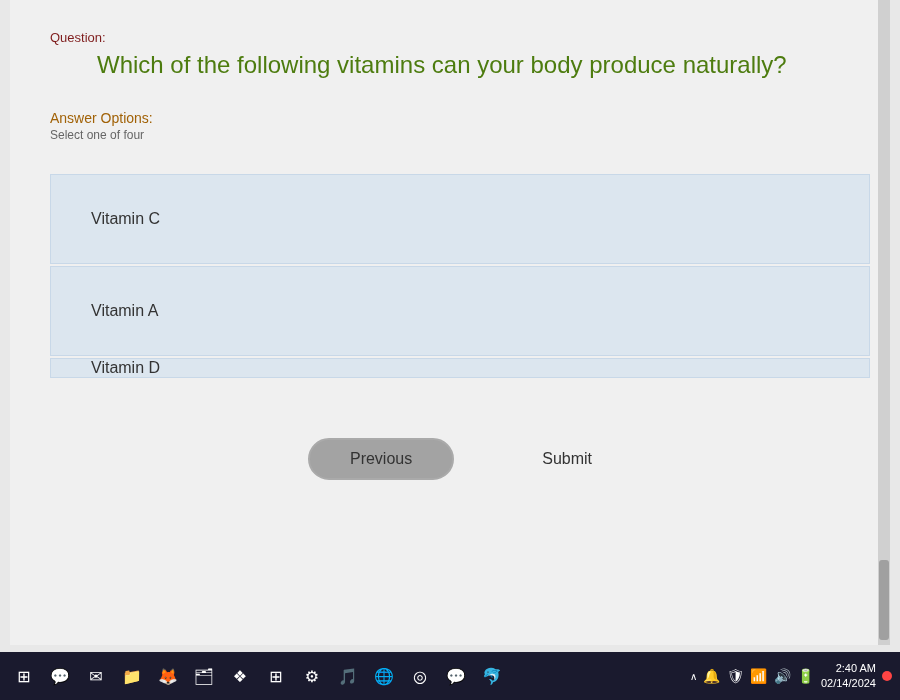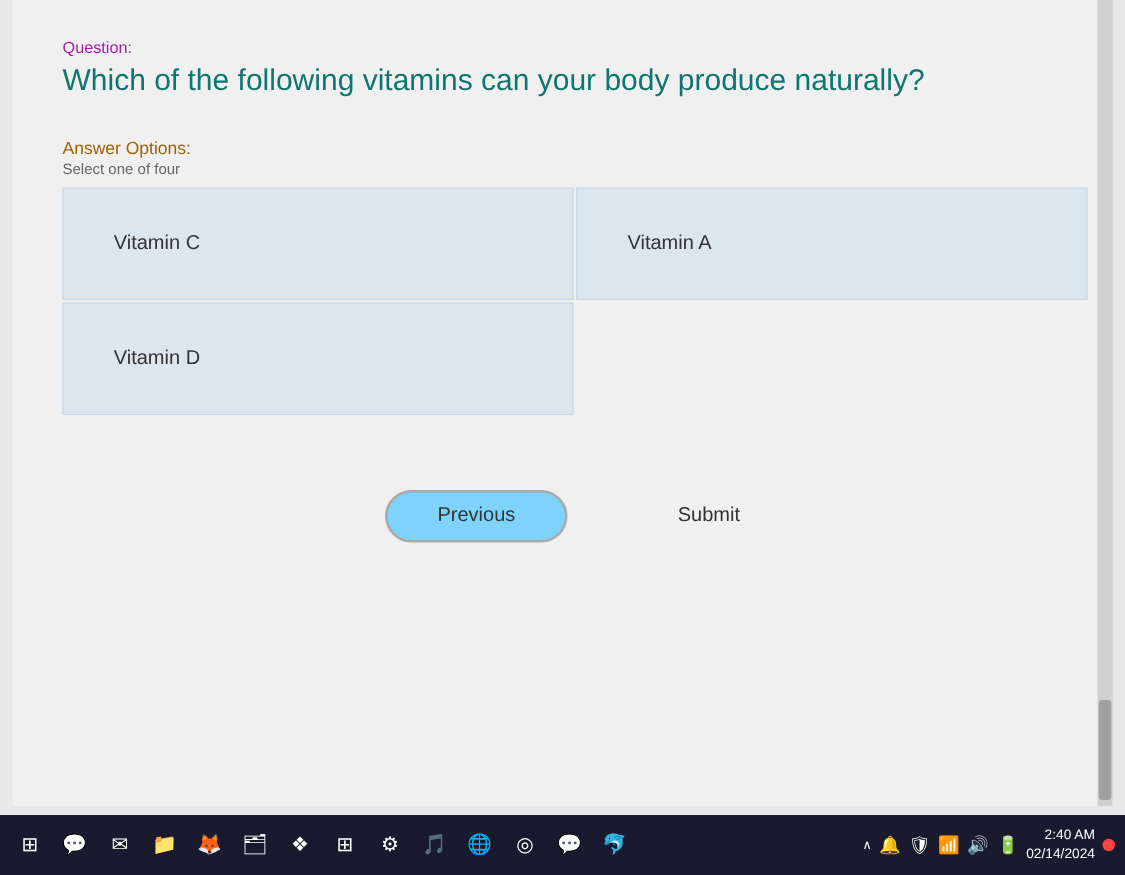--- a/index.html
+++ b/index.html
@@ -16,47 +16,48 @@
       background: #f0f0f0;
       width: 880px;
       height: 645px;
       margin: 0 auto;
       padding: 30px 40px 20px 40px;
       position: relative;
     }
 
     .question-label {
       font-size: 13px;
-      color: #a21caf;
+      color: #7f1d1d;
       margin-bottom: 4px;
     }
 
     .question-text {
       font-size: 24px;
       font-weight: 400;
-      color: #0f766e;
+      color: #4d7c0f;
       margin-bottom: 30px;
       line-height: 1.3;
+      margin-left: 47px;
     }
 
     .answer-options-label {
       font-size: 14px;
       color: #a16207;
       margin-bottom: 2px;
     }
 
     .select-hint {
       font-size: 12px;
       color: #666;
-      margin-bottom: 8px;
+      margin-bottom: 32px;
     }
 
     .options-grid {
       display: grid;
-      grid-template-columns: 1fr 1fr;
+      grid-template-columns: 1fr;
       grid-template-rows: 90px 90px;
       gap: 2px;
       width: 820px;
       margin-bottom: 40px;
     }
 
     .option-cell {
       background: #dce6ef;
       display: flex;
       align-items: center;
@@ -74,21 +75,21 @@
 
     .buttons-row {
       display: flex;
       justify-content: center;
       align-items: center;
       gap: 60px;
       margin-top: 60px;
     }
 
     .btn-previous {
-      background: #7dd3fc;
+      background: #a3a3a3;
       border: 2px solid #aaa;
       border-radius: 30px;
       padding: 10px 40px;
       font-size: 16px;
       color: #333;
       cursor: pointer;
       font-family: 'Segoe UI', Arial, sans-serif;
     }
 
     .btn-submit {

